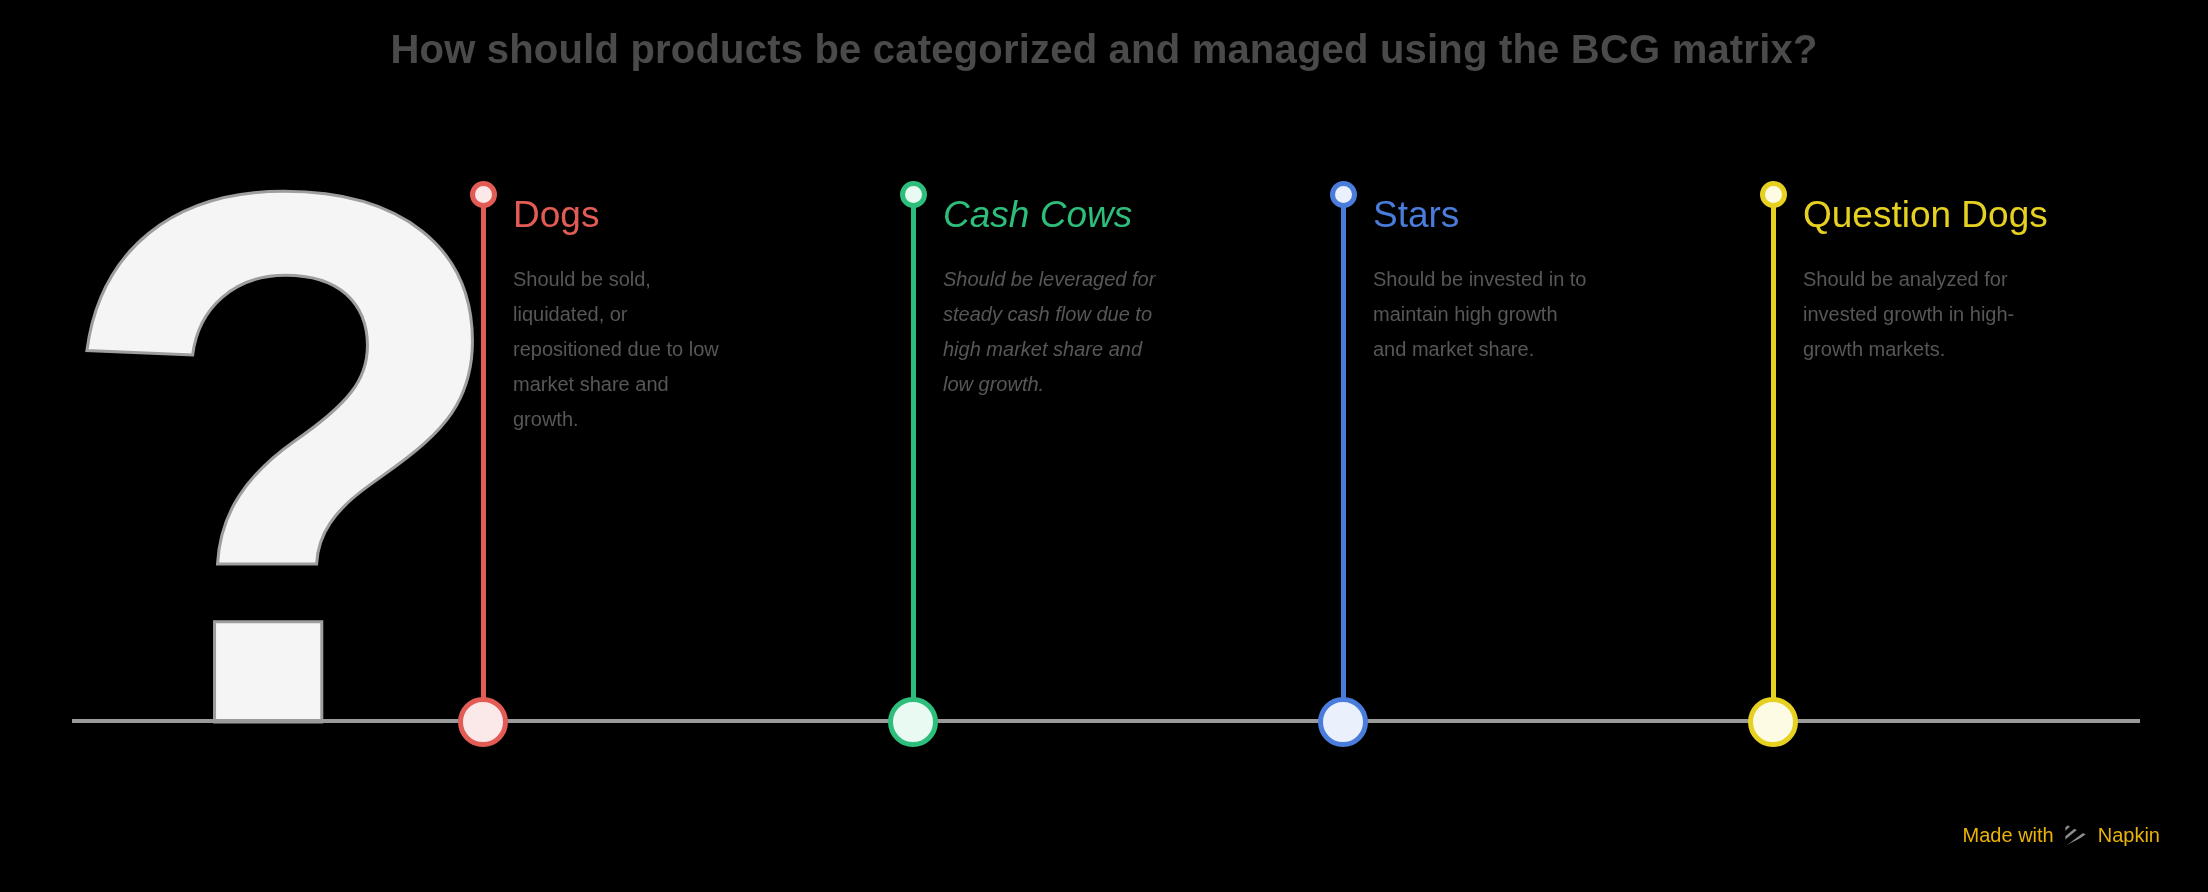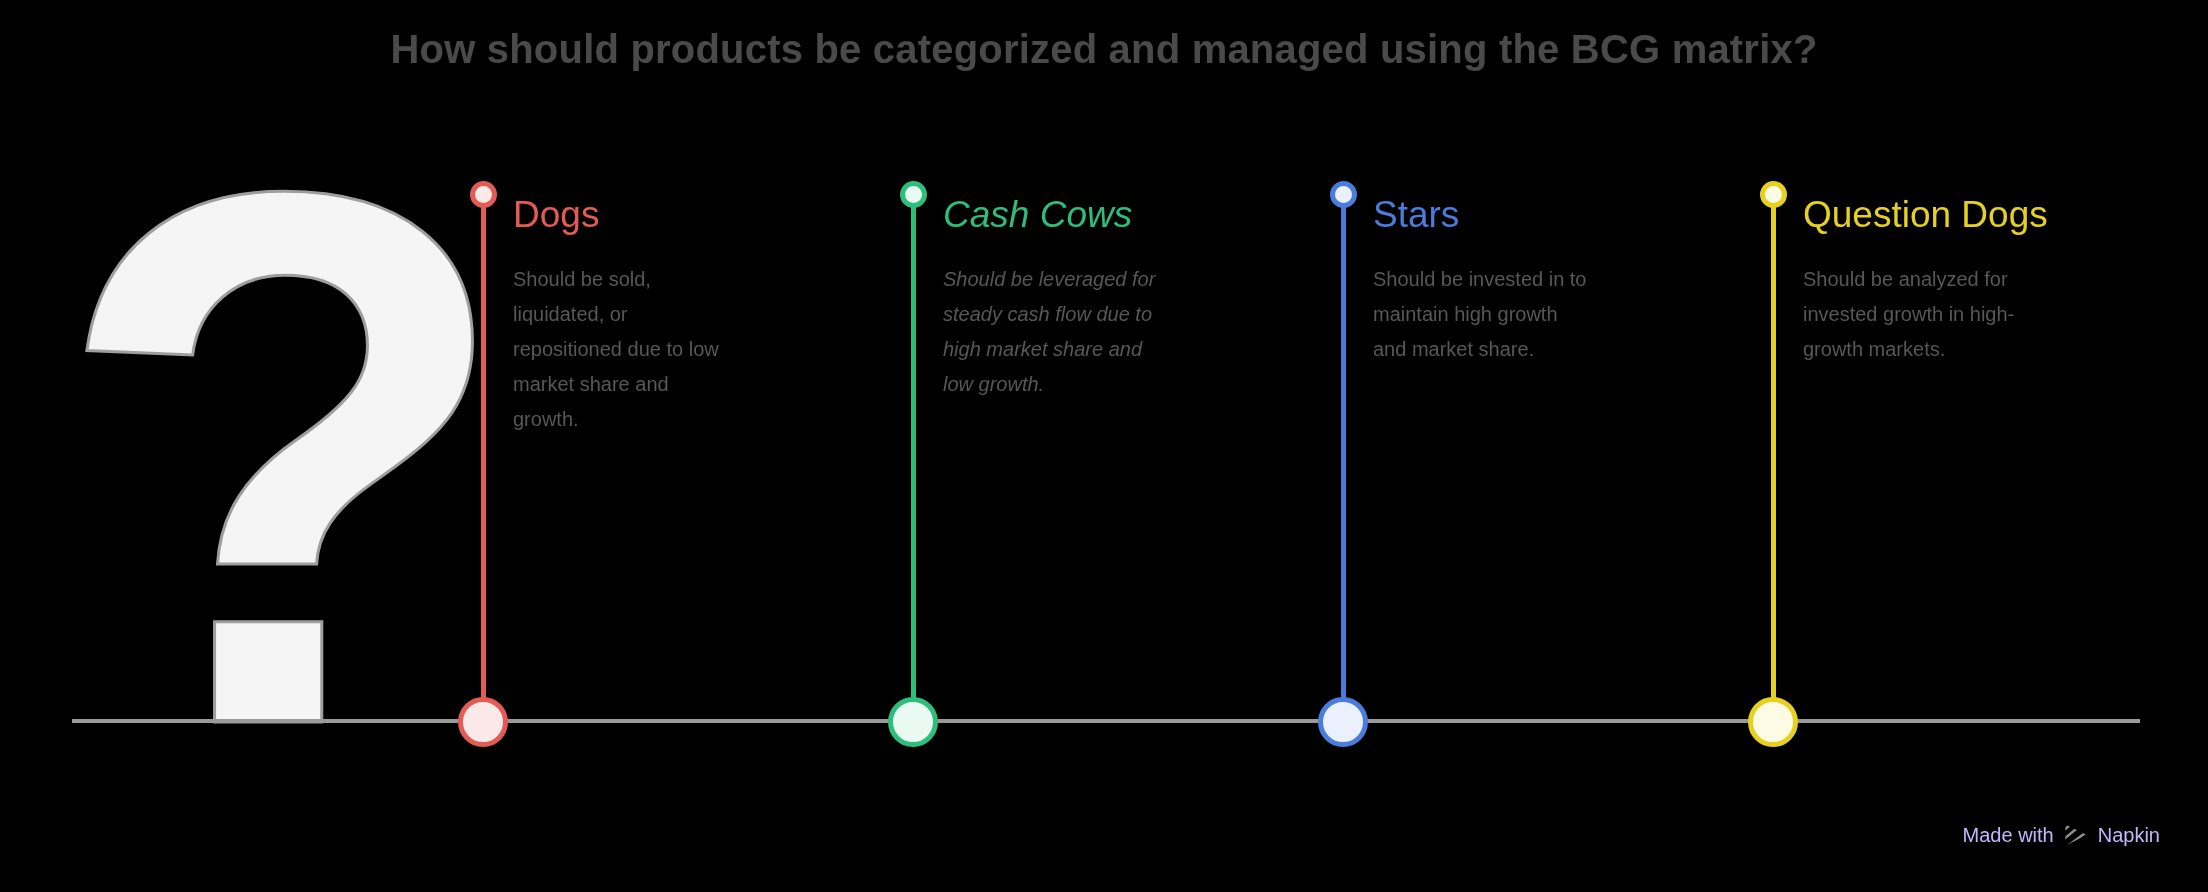--- a/index.html
+++ b/index.html
@@ -56,21 +56,21 @@
   .col-body{
     position:absolute;left:30px;top:262px;
     width:370px;
     font-size:20px;line-height:35px;font-weight:400;
     color:#575757;
     white-space:pre-line;
   }
   .attribution{
     position:absolute;right:48px;top:822px;
     display:flex;align-items:center;gap:9px;
-    color:#c4b5fd;
+    color:#eab308;
     font-size:20px;line-height:26px;
   }
   .attribution .made-with{font-weight:500;}
   .attribution .brand{font-weight:400;}
   .napkin-icon{display:block;}
 </style>
 </head>
 <body>
 
 <div class="canvas">

